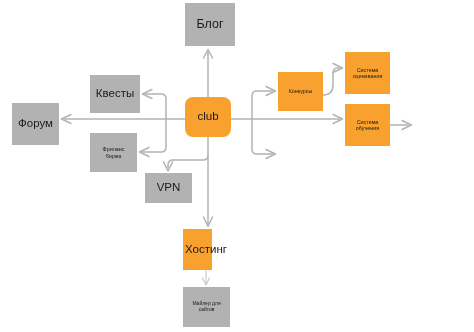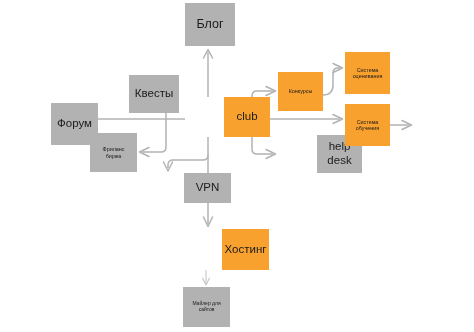--- a/index.html
+++ b/index.html
@@ -32,21 +32,21 @@
     box-sizing: border-box;
     color: #1b1b1b;
     line-height: 1.18;
     padding: 2px;
     user-select: none;
   }
   .node.gray  { background: #b2b2b2; }
   .node.orange{ background: #f9a12e; }
   .node-label { display: block; width: 100%; white-space: pre-line; }
   .sz-lg { font-size: 12.5px; }
-  .sz-md { font-size: 11.5px; margin-left: 39px; }
+  .sz-md { font-size: 11.5px; }
   .sz-sm { font-size: 5.4px; }
   .sz-xs { font-size: 5.0px; }
   .edge  { fill: none; stroke: #b3b3b3; stroke-width: 1.5; }
   .edge-thin { fill: none; stroke: #c6c6c6; stroke-width: 1.1; }
   .arrowhead { fill: none; stroke: #b3b3b3; stroke-width: 1.5;
                stroke-linecap: round; stroke-linejoin: round; }
   .arrowhead-thin { fill: none; stroke: #c6c6c6; stroke-width: 1.1;
                stroke-linecap: round; stroke-linejoin: round; }
 </style>
 </head>
@@ -119,39 +119,35 @@
   <div class="node gray sz-md" style="left:90px;  top:75px;  width:50px; height:38px;">
       <span class="node-label">Квесты</span>
     </div>
   <div class="node gray sz-md" style="left:12px;  top:103px; width:47px; height:42px;">
       <span class="node-label">Форум</span>
     </div>
   <div class="node gray sz-sm" style="left:90px;  top:133px; width:47px; height:39px;">
       <span class="node-label">Фриланс
 биржа</span>
     </div>
-  <div class="node orange sz-md" style="left:185px; top:97px;  width:46px; height:40px;">
+  <div class="node orange sz-md" style="left:185px; top:97px;  width:46px; height:40px;border-radius:8px;">
       <span class="node-label">club</span>
     </div>
   <div class="node gray sz-md" style="left:145px; top:173px; width:47px; height:30px;">
       <span class="node-label">VPN</span>
     </div>
-  <div class="node orange sz-md" style="left:183px; top:229px; width:47px; height:41px;">
+  <div class="node orange sz-md" style="left:183px; top:229px; width:29px; height:41px;">
       <span class="node-label">Хостинг</span>
     </div>
   <div class="node gray sz-xs" style="left:183px; top:287px; width:47px; height:40px;">
       <span class="node-label">Майлер для
 сайтов</span>
     </div>
   <div class="node orange sz-sm" style="left:278px; top:72px;  width:45px; height:39px;">
       <span class="node-label">Конкурсы</span>
-    </div>
-  <div class="node gray sz-md" style="left:278px; top:135px; width:45px; height:38px;">
-      <span class="node-label">help
-desk</span>
     </div>
   <div class="node orange sz-sm" style="left:345px; top:52px;  width:45px; height:42px;">
       <span class="node-label">Система
 оценивания</span>
     </div>
   <div class="node orange sz-sm" style="left:345px; top:104px; width:45px; height:42px;">
       <span class="node-label">Система
 обучения</span>
     </div>
 

